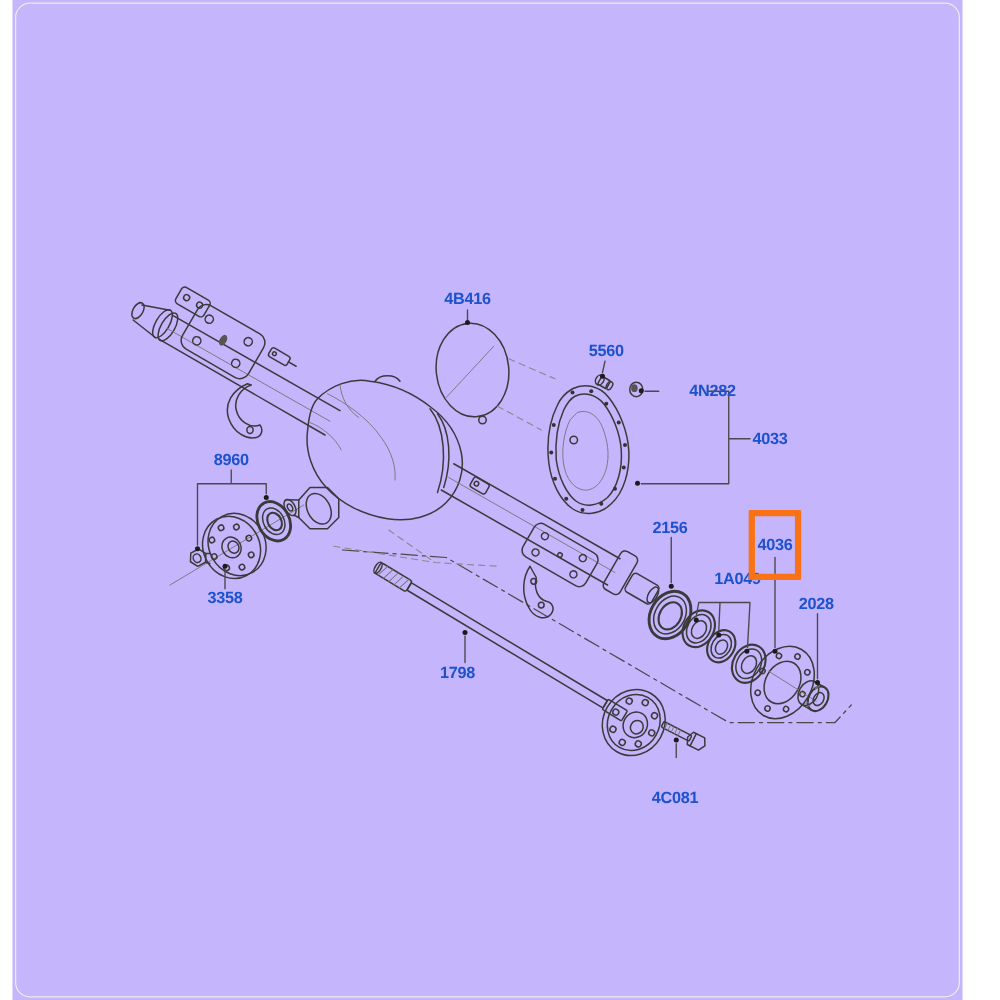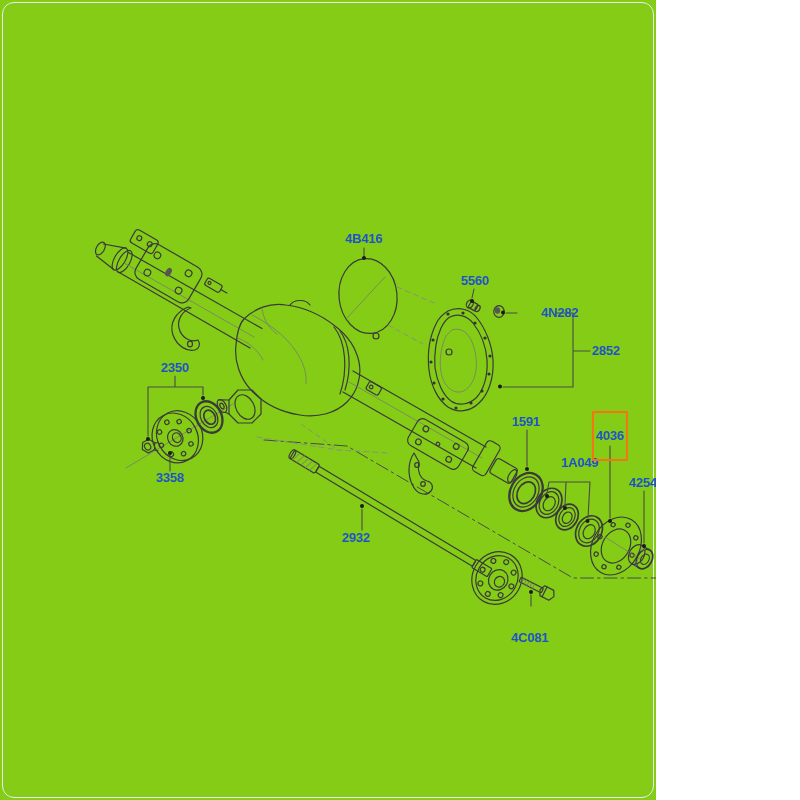--- a/index.html
+++ b/index.html
@@ -1,32 +1,32 @@
 <!DOCTYPE html>
 <html><head>
 <meta charset="utf-8">
 <style>
   html,body{margin:0;padding:0;background:#fff;}
-  #stage{position:relative;width:656px;height:800px;background:#84cc16;overflow:hidden;
-         font-family:"Liberation Sans",sans-serif;}
+  #stage{position:relative;width:760px;height:800px;background:#c4b5fd;overflow:hidden;
+         font-family:"Liberation Sans",sans-serif;margin-left:10px;}
   #frame{position:absolute;inset:2px;border:1px solid #ececec;border-radius:12px;pointer-events:none;}
   #art{position:absolute;left:0;top:0;}
   svg *{stroke:#3a3a3a;fill:none;stroke-width:1.2;stroke-linecap:round;stroke-linejoin:round;}
   svg .ld{stroke:#4a4a4a;stroke-width:1.1;}
   svg .dot{fill:#1b1b1b;stroke:none;}
   svg .bdot{fill:#333;stroke:none;}
   svg .thin{stroke:#777;stroke-width:0.75;}
   svg .dash{stroke:#8a8a8a;stroke-width:0.9;stroke-dasharray:5 4;}
   svg .cdash{stroke:#4a4a4a;stroke-width:1;stroke-dasharray:13 4 2.5 4;}
   svg .bold{stroke-width:2.3;}
   svg .semi{stroke-width:1.7;}
   svg .fillg{fill:#555;stroke:none;}
   .label{position:absolute;transform:translate(-50%,-50%);color:#1d52cc;font-size:13px;
          font-weight:700;letter-spacing:-0.2px;white-space:nowrap;line-height:14px;}
-  .label.hl{border:2px solid #f97316;padding:16px 2px;border-radius:1px;}
+  .label.hl{border:5px solid #f97316;padding:16px 2px;border-radius:1px;}
 </style>
 </head>
 <body>
 
 <div id="stage">
   <div id="frame"></div>
 
   <svg id="art" width="800" height="800" viewBox="0 0 800 800">
 
     <g>
@@ -286,22 +286,22 @@
       <path class="ld" d="M362,530 L362,509"></path>
         <circle class="dot" cx="362" cy="506" r="2"></circle>
       <path class="ld" d="M531,606 L531,595"></path>
         <circle class="dot" cx="531" cy="592" r="2"></circle>
     </g>
   </svg>
 
   <div class="label" style="left:364px;top:239px">4B416</div>
   <div class="label" style="left:475px;top:281px">5560</div>
   <div class="label" style="left:560px;top:313px">4N282</div>
-  <div class="label" style="left:606px;top:351px">2852</div>
-  <div class="label" style="left:175px;top:368px">2350</div>
+  <div class="label" style="left:606px;top:351px">4033</div>
+  <div class="label" style="left:175px;top:368px">8960</div>
   <div class="label" style="left:170px;top:478px">3358</div>
-  <div class="label" style="left:526px;top:422px">1591</div>
+  <div class="label" style="left:526px;top:422px">2156</div>
   <div class="label" style="left:580px;top:463px">1A049</div>
   <div class="label hl" style="left:610px;top:436px">4036</div>
-  <div class="label" style="left:643px;top:483px">4254</div>
-  <div class="label" style="left:356px;top:538px">2932</div>
+  <div class="label" style="left:643px;top:483px">2028</div>
+  <div class="label" style="left:356px;top:538px">1798</div>
   <div class="label" style="left:530px;top:638px">4C081</div>
 </div>
 
 </body></html>

